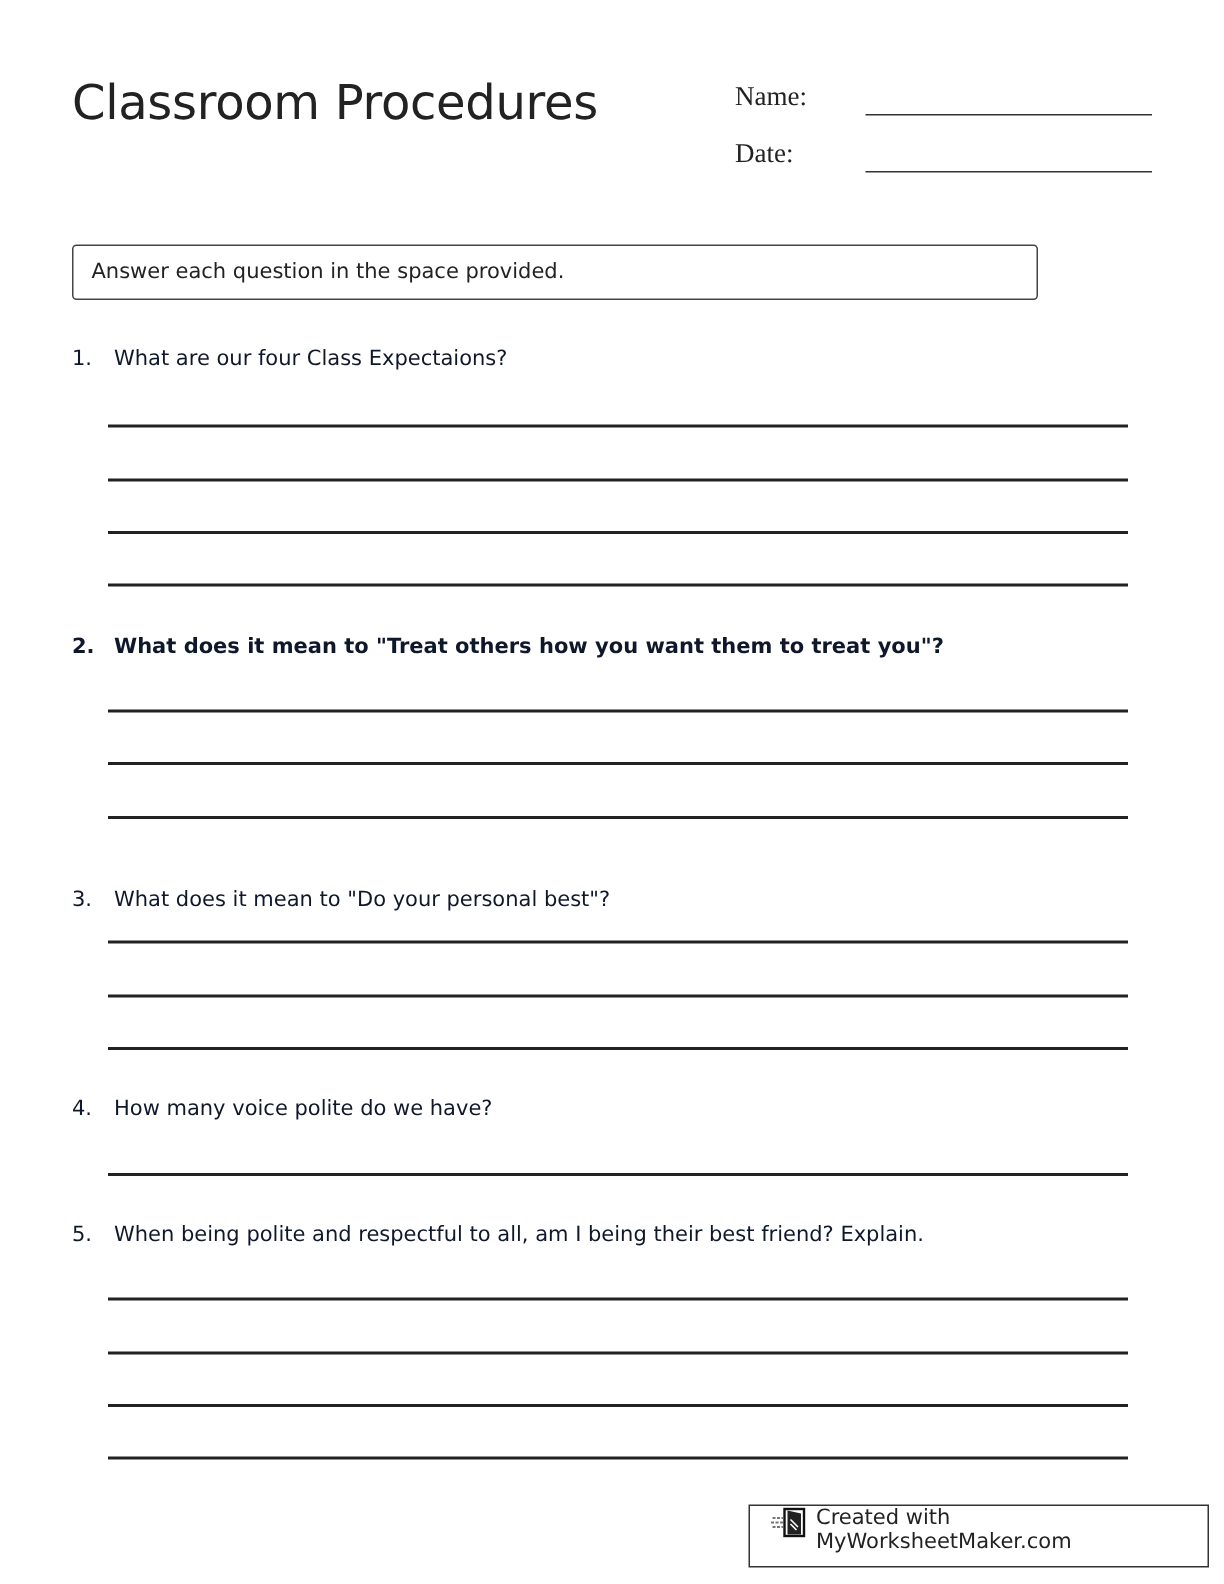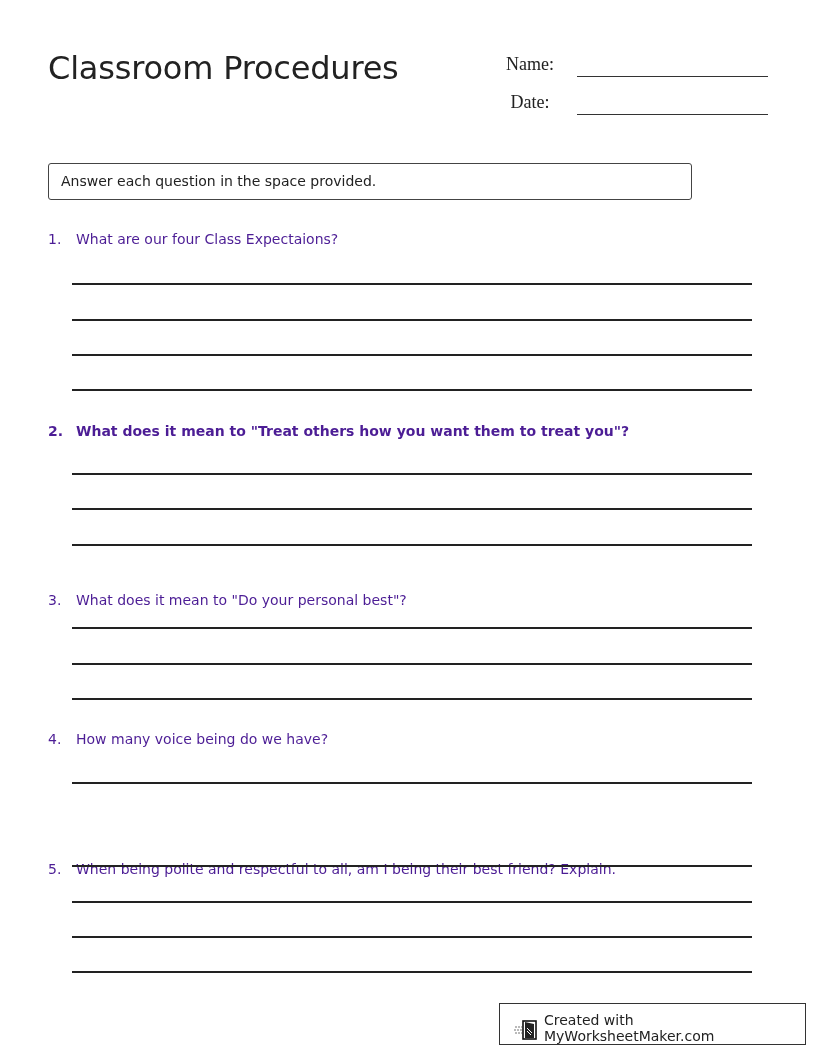--- a/index.html
+++ b/index.html
@@ -1,24 +1,24 @@
 <!DOCTYPE html>
 <html><head>
   <meta charset="utf-8">
   <style>
     html, body { margin: 0; padding: 0; background: #ffffff; }
     body { width: 816px; height: 1056px; position: relative; overflow: hidden; color: #222; }
     .title { position: absolute; left: 48px; top: 49px; font-size: 32px; font-weight: normal; color: #222; letter-spacing: -0.2px; margin: 0; line-height: 38px; font-family: "DejaVu Sans", sans-serif; text-align: center; }
-    .field-label { position: absolute; font-size: 18px; color: #222; text-align: center; width: 80px; font-family: "Liberation Serif", serif; }
+    .field-label { position: absolute; font-size: 18px; color: #222; text-align: left; width: 80px; font-family: "Liberation Serif", serif; }
     .field-line { position: absolute; height: 0; border-top: 1.4px solid #333; }
     .instructions { position: absolute; left: 48px; top: 163px; width: 644px; height: 37px; border: 1.3px solid #444; border-radius: 3px; box-sizing: border-box; font-size: 14px; line-height: 35px; padding-left: 12px; color: #222; font-family: "DejaVu Sans", sans-serif; }
-    .question { position: absolute; left: 48px; font-size: 14px; color: #4c1d95; font-family: "DejaVu Sans", sans-serif; }
+    .question { position: absolute; left: 48px; font-size: 14px; color: #0f172a; font-family: "DejaVu Sans", sans-serif; }
     .question .num { display: inline-block; width: 28px; }
     .answer-line { position: absolute; left: 72px; width: 680px; height: 2px; background: #222; }
-    .footer { position: absolute; left: 499px; top: 1003px; width: 307px; height: 42px; border: 1.3px solid #333; box-sizing: border-box; display: flex; align-items: flex-end; padding-left: 14px; font-size: 14px; color: #222; font-family: "DejaVu Sans", sans-serif; }
+    .footer { position: absolute; left: 499px; top: 1003px; width: 307px; height: 42px; border: 1.3px solid #333; box-sizing: border-box; display: flex; align-items: flex-start; padding-left: 14px; font-size: 14px; color: #222; font-family: "DejaVu Sans", sans-serif; }
     .footer svg { margin-right: 6px; }
   </style>
 </head>
 <body>
 
 <h1 class="title">Classroom Procedures</h1>
 
 <div class="field-label" style="left:490px; top:54px;">Name:</div>
 <div class="field-line" style="left:577px; top:76px; width:191px;"></div>
 
@@ -43,25 +43,25 @@
 <div class="answer-line" style="top:544px;"></div>
 
 <div class="question" style="top:577px;margin-top:15px;">
   <span class="num">3.</span><span>What does it mean to "Do your personal best"?</span>
 </div>
 <div class="answer-line" style="top:627px;"></div>
 <div class="answer-line" style="top:663px;"></div>
 <div class="answer-line" style="top:698px;"></div>
 
 <div class="question" style="top:731px;">
-  <span class="num">4.</span><span>How many voice being do we have?</span>
+  <span class="num">4.</span><span>How many voice polite do we have?</span>
 </div>
 <div class="answer-line" style="top:782px;"></div>
 
-<div class="question" style="top:861px;">
+<div class="question" style="top:815px;">
   <span class="num">5.</span><span>When being polite and respectful to all, am I being their best friend? Explain.</span>
 </div>
 <div class="answer-line" style="top:865px;"></div>
 <div class="answer-line" style="top:901px;"></div>
 <div class="answer-line" style="top:936px;"></div>
 <div class="answer-line" style="top:971px;"></div>
 
 <div class="footer">
   <span>
     <svg width="24" height="22" viewBox="0 0 24 22">

